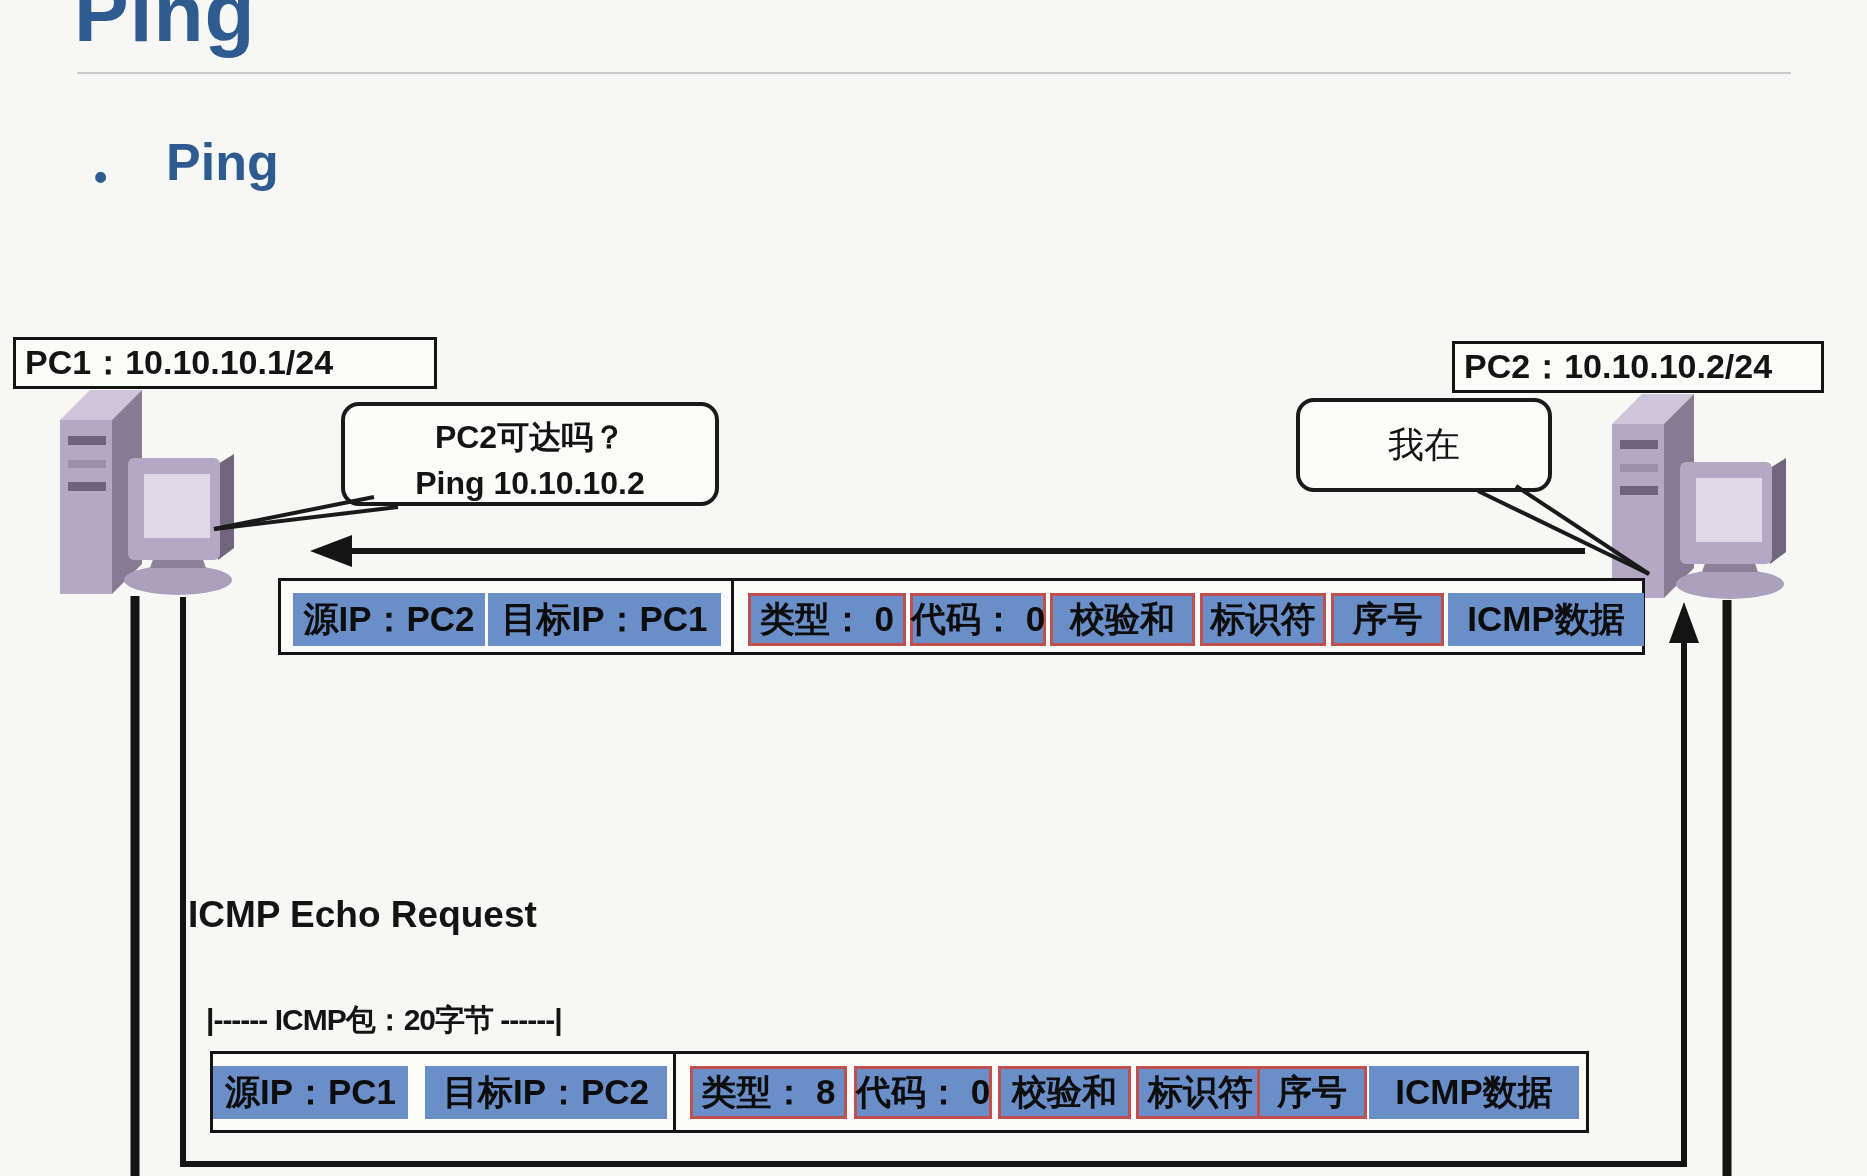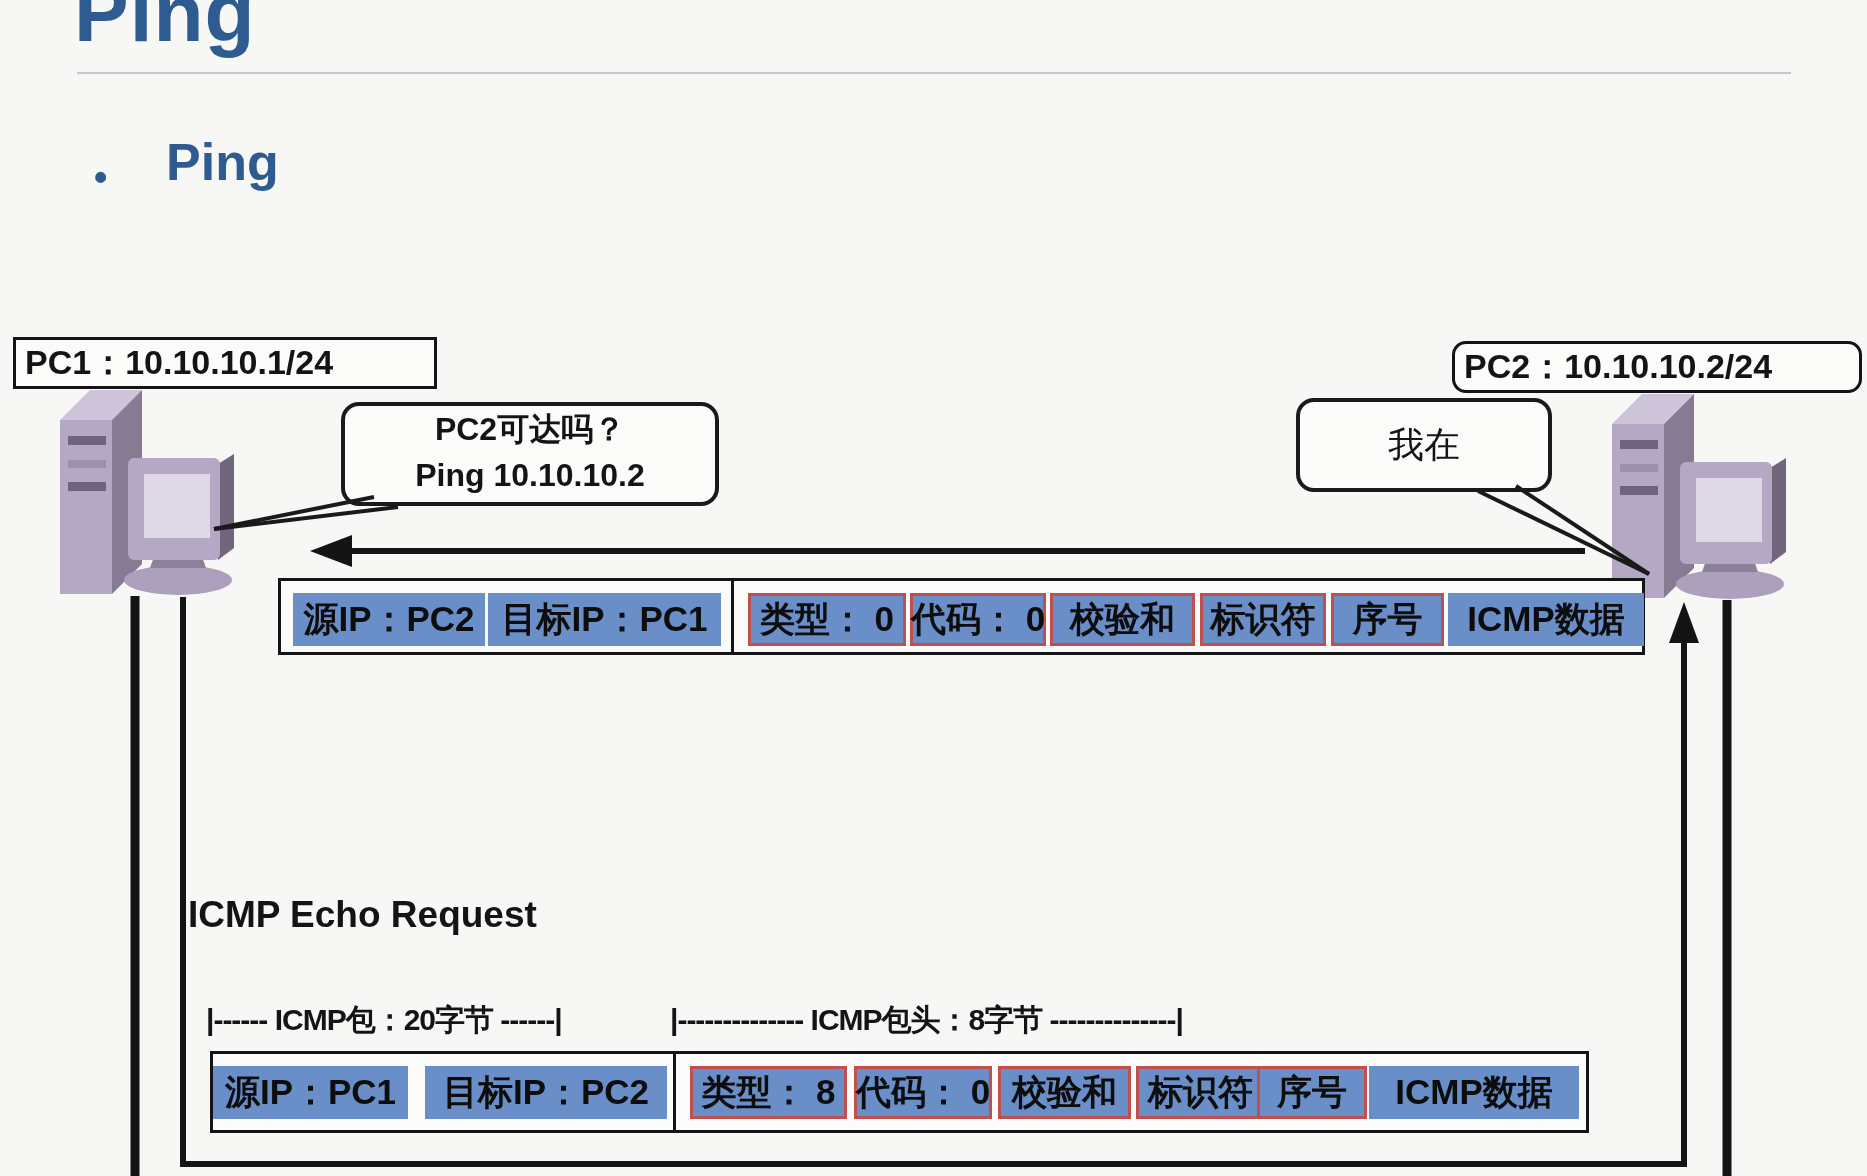--- a/index.html
+++ b/index.html
@@ -26,27 +26,27 @@
   .bullet-text{
     left:166px;top:132px;font-size:52px;font-weight:bold;color:#2e5c90;
   }
   .pclabel{
     border:3px solid #141414;background:#fbfbf9;
     font-size:34px;font-weight:bold;
     display:flex;align-items:center;padding-left:9px;
     white-space:nowrap;box-sizing:border-box;
   }
   .pc1label{left:13px;top:337px;width:424px;height:52px;}
-  .pc2label{left:1452px;top:341px;width:410px;height:52px;border-radius:14px;}
+  .pc2label{left:1452px;top:341px;width:372px;height:52px;}
   .bubble{
     border:4px solid #1a1a1a;border-radius:18px;background:#fbfbf9;
     box-sizing:border-box;text-align:center;
   }
   .bubble1{left:341px;top:402px;width:378px;height:104px;
-    font-size:32px;font-weight:bold;line-height:46px;padding-top:0;}
+    font-size:32px;font-weight:bold;line-height:46px;padding-top:8px;}
   .bubble2{left:1296px;top:398px;width:256px;height:94px;
     font-size:36px;font-family:"Liberation Serif","DejaVu Serif",serif;
     line-height:86px;}
   .caption{font-weight:bold;white-space:nowrap;}
   .reply-caption{left:1190px;top:502px;font-size:35px;}
   .request-caption{left:188px;top:894px;font-size:37px;}
   .measure{
     font-size:30px;font-weight:bold;white-space:nowrap;letter-spacing:-1px;
   }
   .m1{left:656px;top:949px;}
@@ -116,21 +116,20 @@
     <div>PC2可达吗？</div>
     <div>Ping 10.10.10.2</div>
   </div>
   <div class="abs bubble bubble2">
     <div>我在</div>
   </div>
 
   <div class="abs caption request-caption">ICMP Echo Request</div>
 
   <div class="abs measure m2">|------ ICMP包：20字节 ------|</div>
-  <div class="abs measure m3">|-------------- ICMP包头：8字节 --------------|</div>
 
   <div class="abs packet reply-packet">
     <div class="cell" style="left:12px;width:192px">源IP：PC2</div>
     <div class="cell" style="left:207px;width:233px">目标IP：PC1</div>
     <div class="pk-divider" style="left:450px"></div>
     <div class="cell red" style="left:467px;width:158px">类型： 0</div>
     <div class="cell red" style="left:629px;width:136px">代码： 0</div>
     <div class="cell red" style="left:769px;width:145px">校验和</div>
     <div class="cell red" style="left:919px;width:126px">标识符</div>
     <div class="cell red" style="left:1050px;width:113px">序号</div>

